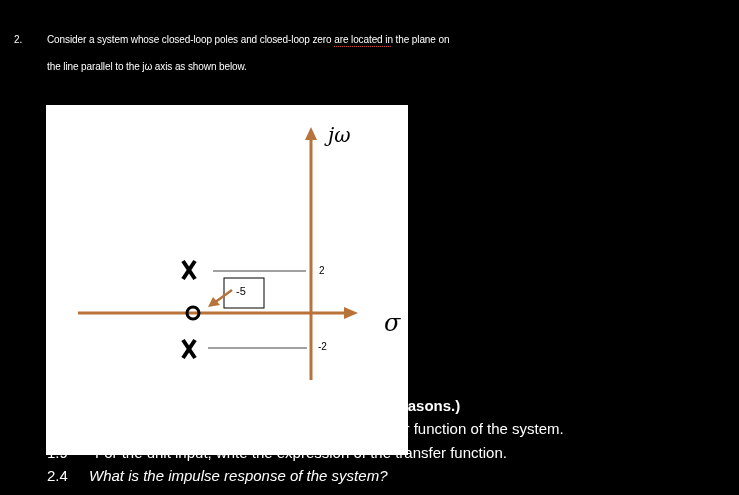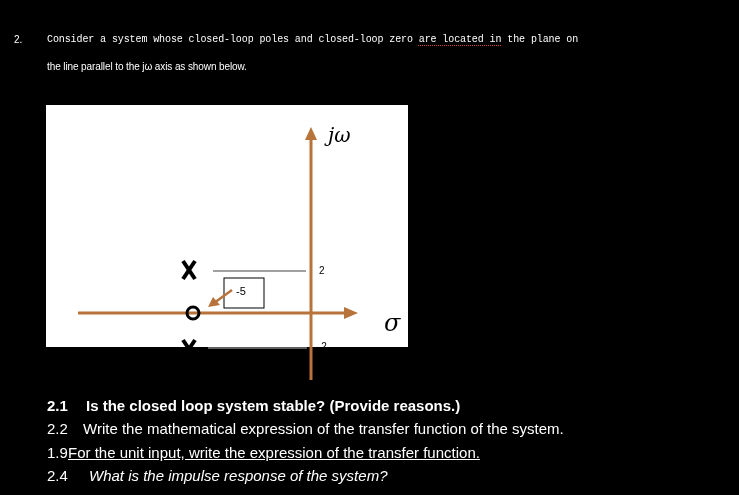--- a/index.html
+++ b/index.html
@@ -3,23 +3,23 @@
 <meta charset="utf-8">
 <style>
   html, body { margin: 0; padding: 0; }
   body {
     width: 739px; height: 495px; background: #000000; color: #ffffff;
     position: relative; overflow: hidden;
     font-family: "Liberation Sans", "DejaVu Sans", sans-serif;
   }
   .line { position: absolute; font-size: 10px; white-space: nowrap; letter-spacing: -0.1px; margin-top: 24px; }
   .qnum { position: absolute; }
-  .qtext { position: absolute; font-family: Liberation Mono, monospace; }
+  .qtext { position: absolute; }
   .spell { text-decoration: underline dotted #d04040; text-underline-offset: 3px; }
-  #figure { position: absolute; left: 46px; top: 105px; width: 362px; height: 242px; background: #ffffff; }
+  #figure { position: absolute; left: 46px; top: 105px; width: 362px; height: 350px; background: #ffffff; }
   #figure svg { position: absolute; left: 0; top: 0; }
   .sub { position: absolute; font-size: 15px; white-space: nowrap; }
 </style>
 </head>
 <body>
 
 <div class="line" style="left:0; top:10px;">
   <span class="qnum" style="left:14px;">2.</span>
   <span class="qtext" style="left:47px;"><span>Consider a system whose closed-loop poles and closed-loop zero </span><span class="spell">are located in</span><span> the plane on</span></span>
 </div>
@@ -65,18 +65,18 @@
 <div class="sub" style="left:47px; top:397px;font-weight:bold;">
   <span>2.1</span>
   <span style="position:absolute; left:39px;">Is the closed loop system stable? (Provide reasons.)</span>
 </div>
 <div class="sub" style="left:47px; top:420px;">
   <span>2.2</span>
   <span style="position:absolute; left:36px;">Write the mathematical expression of the transfer function of the system.</span>
 </div>
 <div class="sub" style="left:47px; top:444px;">
   <span>1.9</span>
-  <span style="position:absolute; left:21px;text-decoration:underline;">For the unit input, write the expression of the transfer function.</span>
+  <span style="position:absolute; left:48px;">For the unit input, write the expression of the transfer function.</span>
 </div>
 <div class="sub" style="left:47px; top:467px;">
   <span>2.4</span>
   <span style="position:absolute; left:42px;font-style:italic;">What is the impulse response of the system?</span>
 </div>
 
 </body></html>

